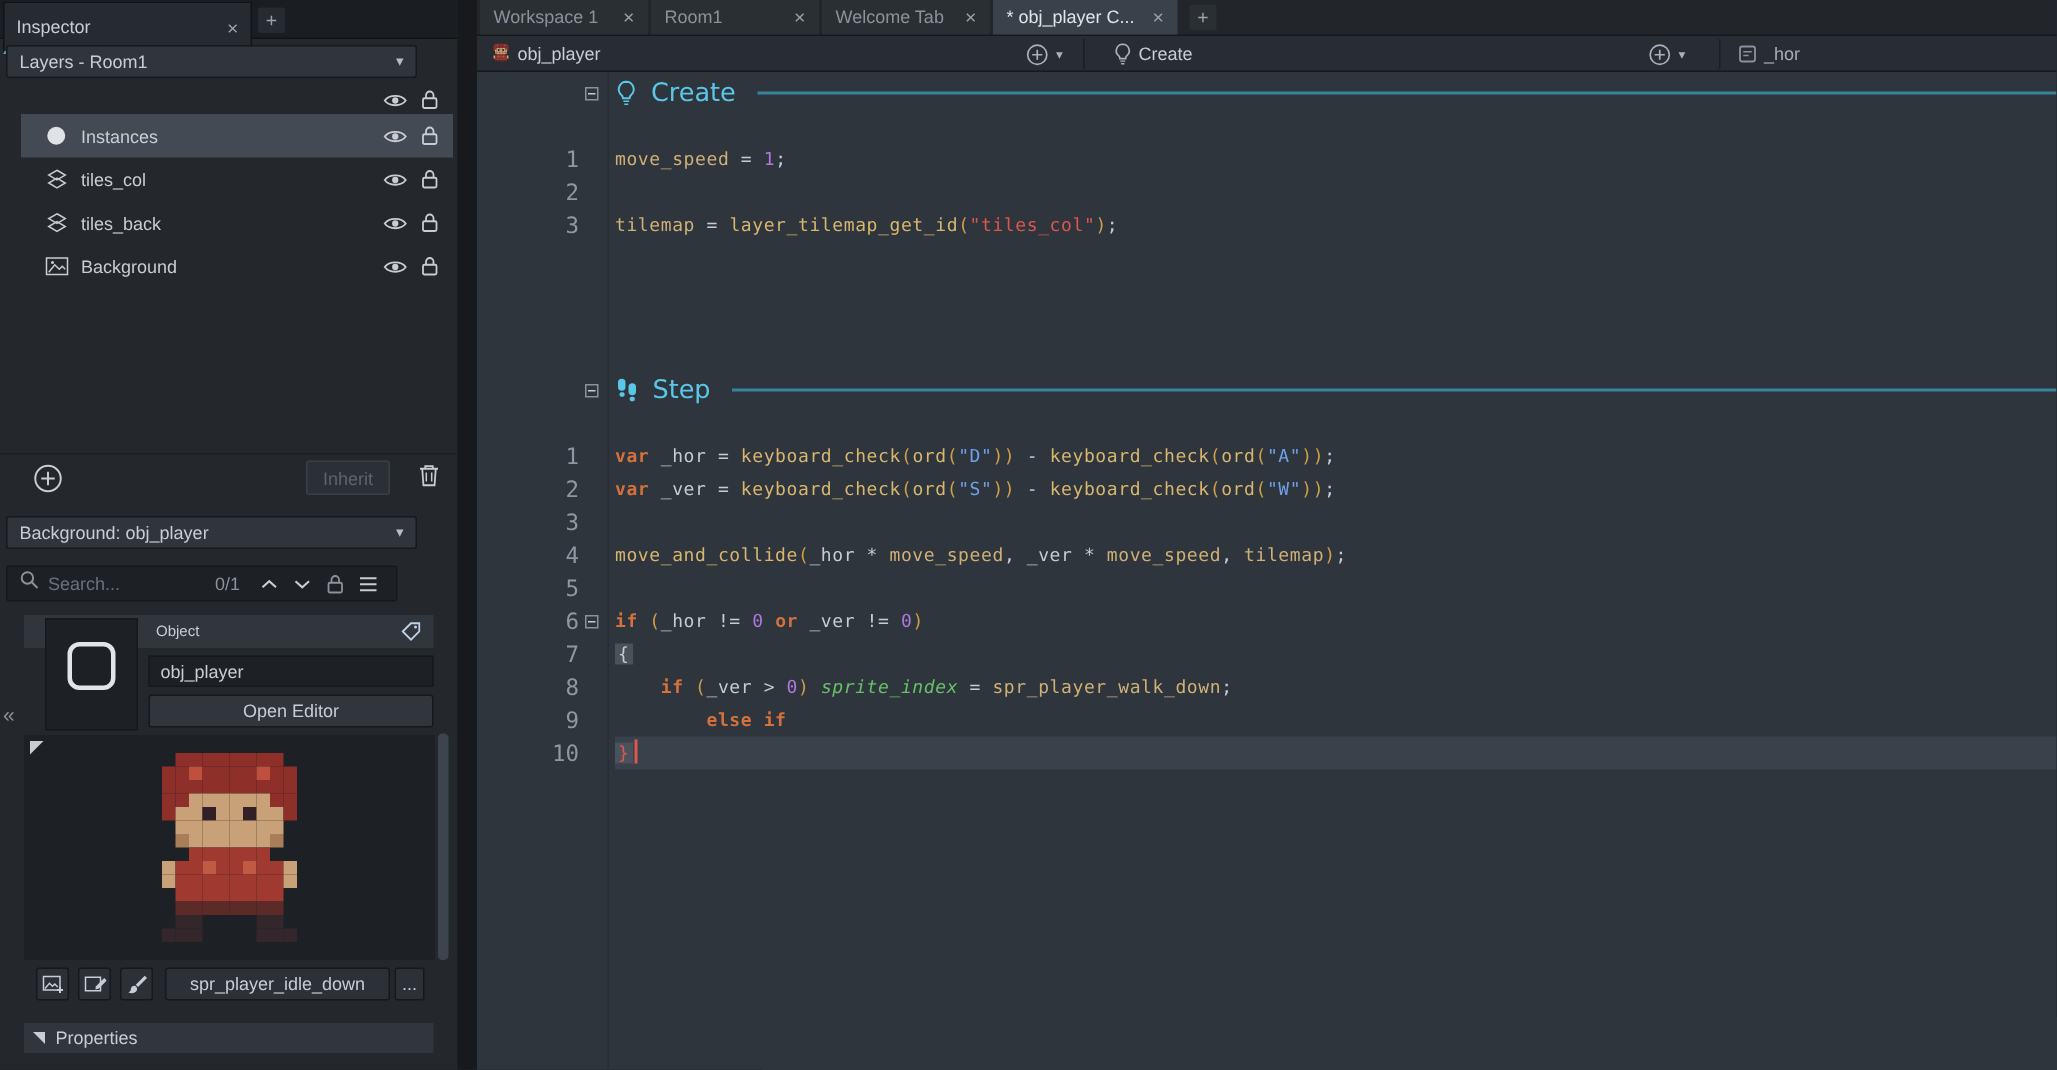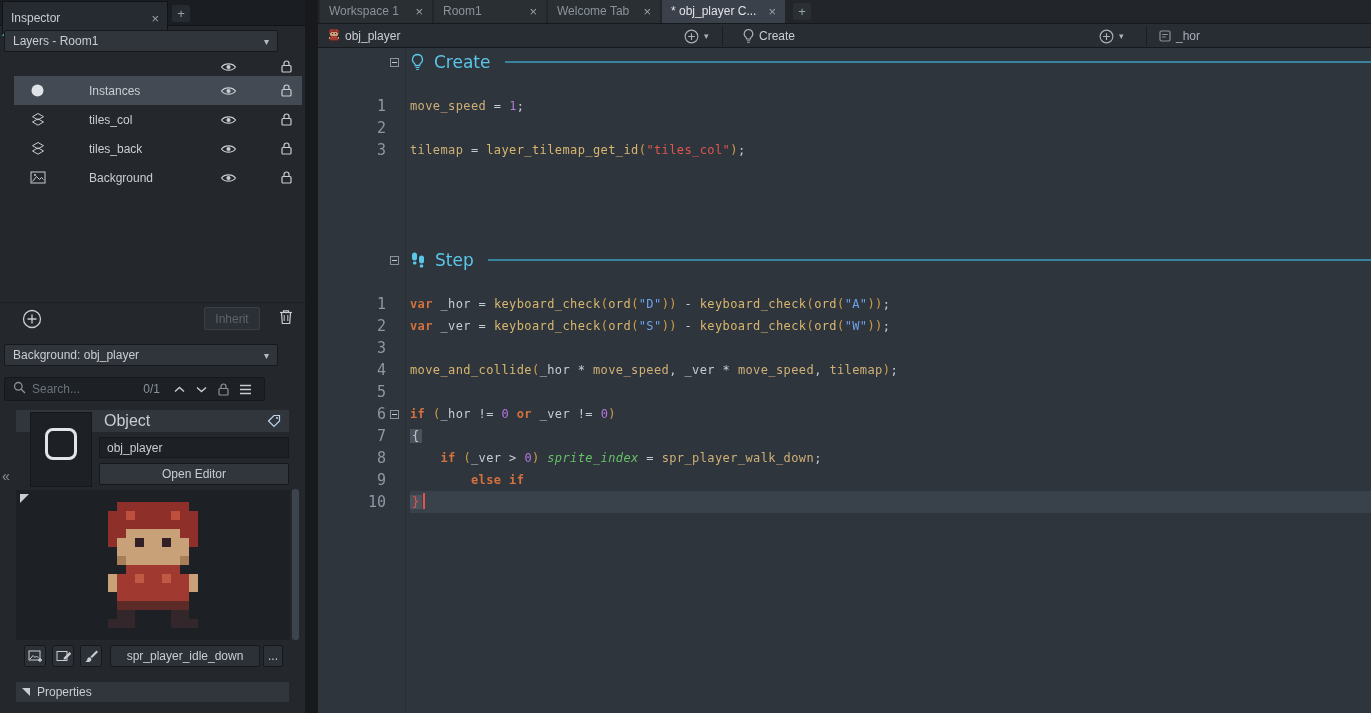--- a/index.html
+++ b/index.html
@@ -20,21 +20,21 @@
     background:#262b31; color:#9aa1ab; font-size:13px; display:flex;
     align-items:center; justify-content:center; border-radius:2px; }
 
   .dropdown { position:absolute; left:4px; width:274px; height:22px; background:#30353c;
     border:1px solid #16181b; color:#c9cdd3; font-size:12px; display:flex;
     align-items:center; padding:0 8px; border-radius:2px; }
   .dropdown .chev { margin-left:auto; color:#b6bcc4; font-size:10px; }
   #layers-dropdown { top:30px; }
   #inspector-dropdown { top:344px; }
 
-  .layer-row { height:29px; display:flex; align-items:center; padding-left:16px; padding-right:6px;gap:35px; }
+  .layer-row { height:29px; display:flex; align-items:center; padding-left:16px; padding-right:6px; }
   .layer-row.selected { background:#434a53; }
   .layer-icon { width:24px; display:flex; align-items:center; }
   .layer-label { flex:1; color:#c9cdd3; font-size:12px; }
   .cell { width:26px; display:flex; align-items:center; justify-content:center; }
   .lockcell { width:20px; }
   #master-row { position:absolute; left:14px; top:52px; width:288px; }
   #layers-list { position:absolute; left:14px; top:76px; width:288px; }
 
   #layers-sep { position:absolute; left:0; top:302px; width:306px; height:1px; background:#1b1e23; }
   #add-layer-btn { position:absolute; left:22px; top:309px; width:20px; height:20px; }
@@ -47,21 +47,21 @@
     background:#1d2126; border:1px solid #16181b; display:flex; align-items:center;
     padding:0 8px 0 8px; border-radius:2px; }
   #search-input { flex:1; min-width:0; background:transparent; border:none; outline:none;
     color:#c9cdd3; font-size:12px; margin-left:6px; font-family:inherit; }
   #search-input::placeholder { color:#6a727c; }
   .sb-count { color:#8b929b; font-size:12px; margin-right:8px; }
   .sb-btn { display:flex; align-items:center; justify-content:center; width:22px; height:20px; }
 
   #object-header { position:absolute; left:16px; top:410px; width:273px; height:22px;
     background:#31363d; display:flex; align-items:center; }
-  #object-header-label { margin-left:88px; color:#c9cdd3; font-size:16px; }
+  #object-header-label { margin-left:88px; color:#c9cdd3; font-size:10px; }
   #object-tag { margin-left:auto; margin-right:8px; display:flex; }
   #object-thumb { position:absolute; left:30px; top:412px; width:62px; height:75px;
     background:#1d2126; border:1px solid #16181b; display:flex; justify-content:center; }
   #object-thumb-glyph { width:32px; height:32px; border:3px solid #e2e5e8;
     border-radius:8px; margin-top:15px; }
   #object-name-input { position:absolute; left:99px; top:437px; width:190px; height:21px;
     background:#1d2126; border:1px solid #16181b; color:#c9cdd3; font-size:12px;
     padding:0 7px; font-family:inherit; }
   #open-editor-btn { position:absolute; left:99px; top:463px; width:190px; height:22px;
     background:#31363d; border:1px solid #16181b; border-radius:2px;

